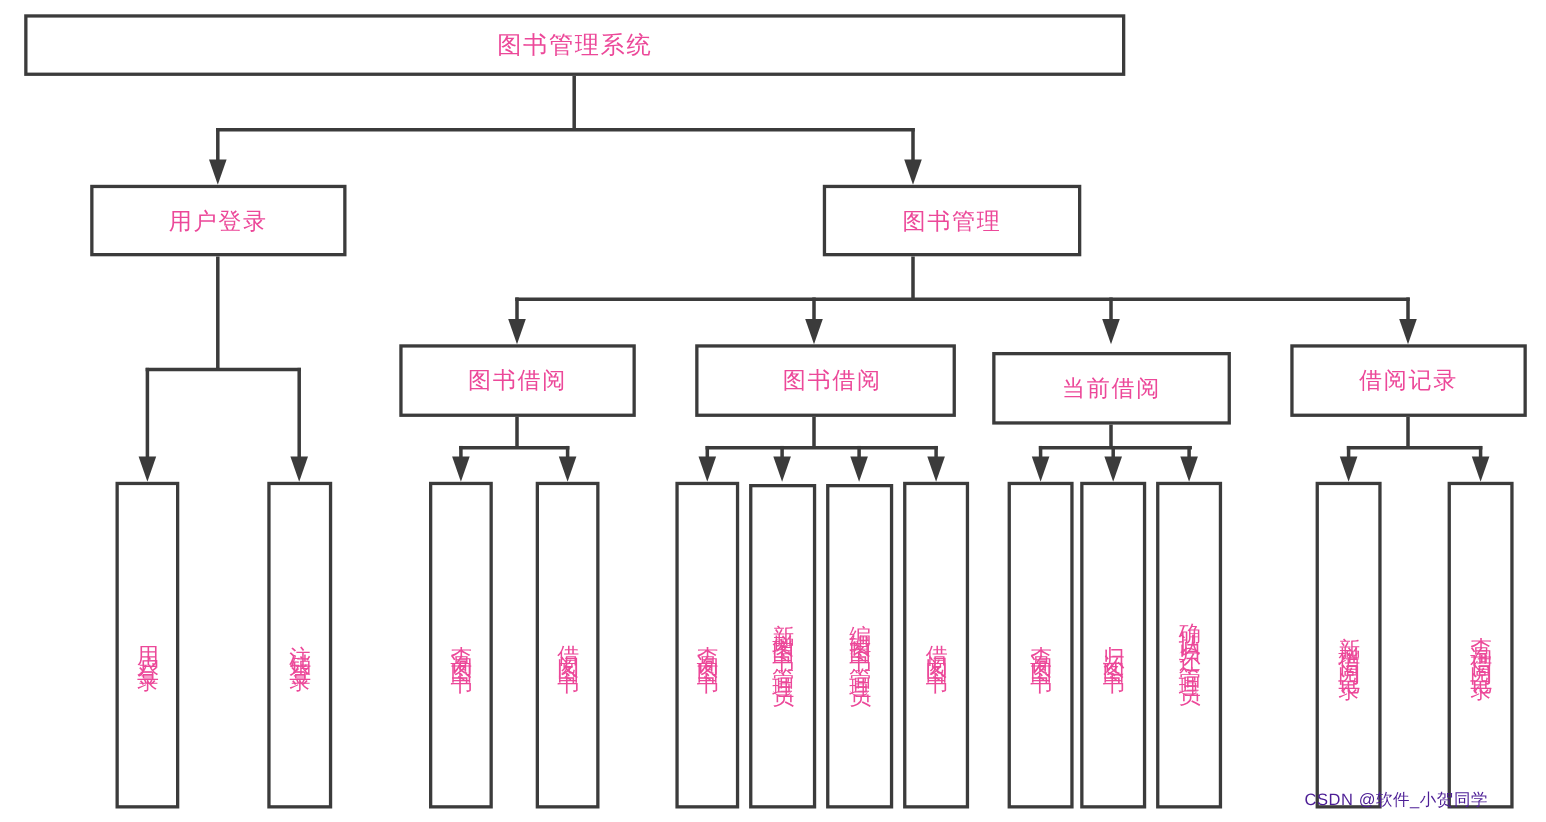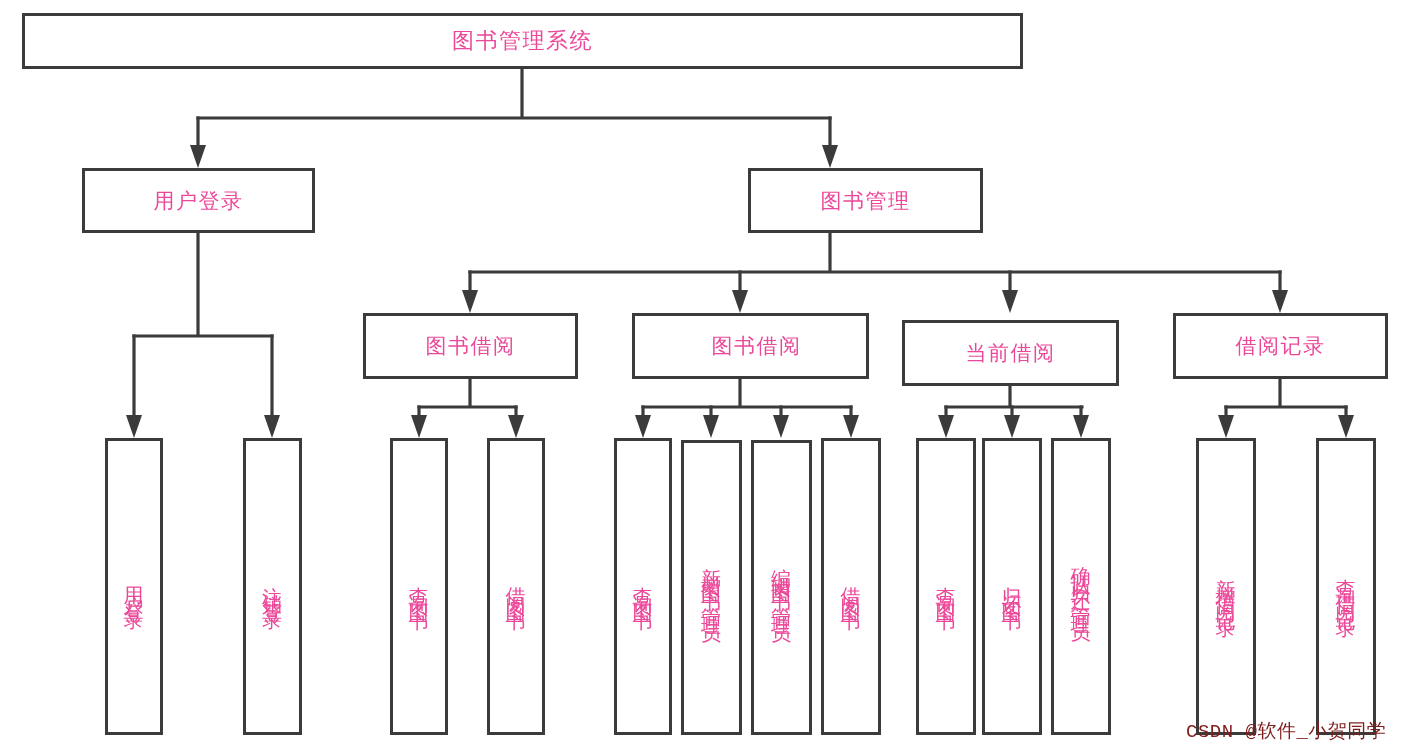--- a/index.html
+++ b/index.html
@@ -43,25 +43,24 @@
   .node.v {
     writing-mode: vertical-rl;
     font-size: 20px;
     letter-spacing: 8px;
     line-height: 1;
   }
   .watermark {
     position: absolute;
     left: 1186px;
     top: 718px;
-    font-size: 19px;
+    font-size: 15px;
     letter-spacing: 0.5px;
-    color: #7f1d1d;
+    color: #4c1d95;
     white-space: nowrap;
-    font-family: Liberation Mono, monospace;
   }
 </style>
 </head>
 <body>
 
 <div id="stage">
 
   <svg id="connectors" viewBox="0 0 1405 747" xmlns="http://www.w3.org/2000/svg">
     <g stroke="#3b3b3b" stroke-width="3.2" fill="none">
 

